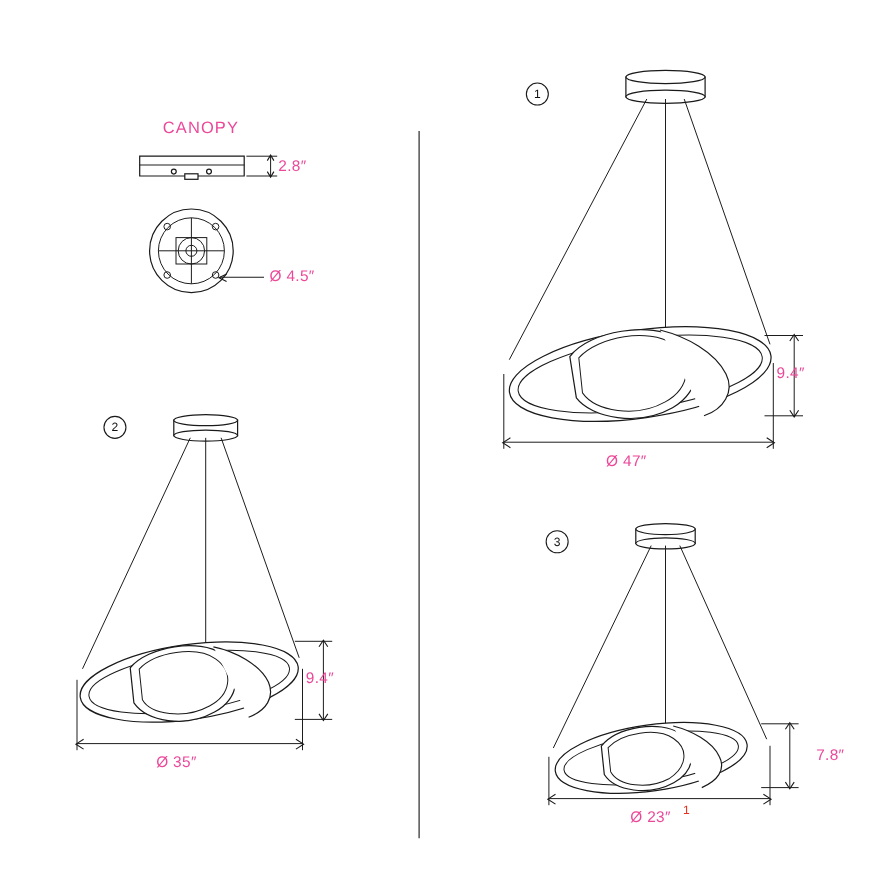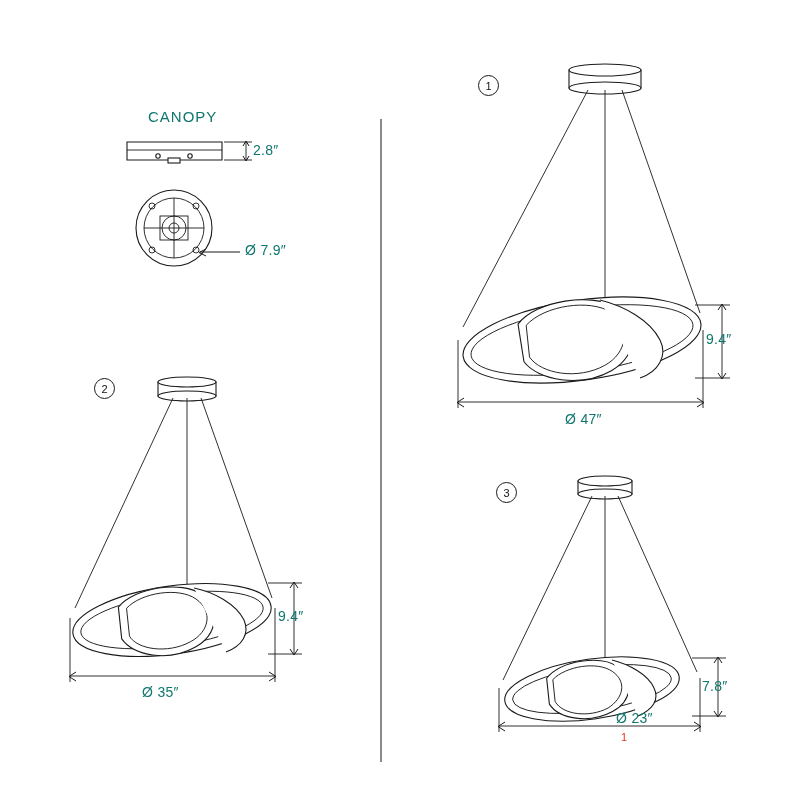--- a/index.html
+++ b/index.html
@@ -10,21 +10,21 @@
   #page {
     position: relative;
     width: 798px;
     height: 798px;
     background: #ffffff;
     font-family: "Liberation Sans", sans-serif;
     overflow: hidden;
   }
   .label {
     position: absolute;
-    color: #0f766e;
+    color: #ec4899;
     font-size: 14px;
     letter-spacing: 0.3px;
     white-space: nowrap;
   }
   .label.big {
     font-size: 15px;
     letter-spacing: 1px;
   }
   .label.red {
     color: #e8311c;
@@ -174,28 +174,28 @@
       <line class="ln-thin" x1="692" y1="658" x2="726" y2="658"></line>
       <line class="ln-thin" x1="692" y1="716" x2="726" y2="716"></line>
       <line class="ln-thin" x1="718" y1="658" x2="718" y2="716"></line>
       <path class="ln" d="M714 663 L718 657 L722 663"></path>
       <path class="ln" d="M714 711 L718 717 L722 711"></path>
     </g>
   </svg>
 
   <div class="label big" style="left:148px; top:108px;">CANOPY</div>
   <div class="label" style="left:253px; top:142px;">2.8″</div>
-  <div class="label" style="left:245px; top:242px;">Ø 7.9″</div>
+  <div class="label" style="left:245px; top:242px;">Ø 4.5″</div>
 
   <div class="callout-num" style="left:478px; top:75px;">1</div>
-  <div class="label" style="left:565px; top:411px;">Ø 47″</div>
+  <div class="label" style="left:551px; top:411px;">Ø 47″</div>
   <div class="label" style="left:706px; top:331px;">9.4″</div>
 
   <div class="callout-num" style="left:94px; top:378px;">2</div>
   <div class="label" style="left:142px; top:684px;text-align:center;">Ø 35″</div>
   <div class="label" style="left:278px; top:608px;">9.4″</div>
 
   <div class="callout-num" style="left:496px; top:482px;">3</div>
-  <div class="label" style="left:573px; top:710px;margin-left:43px;">Ø 23″</div>
+  <div class="label" style="left:573px; top:734px;">Ø 23″</div>
   <div class="label red" style="left:621px; top:731px;">1</div>
-  <div class="label" style="left:702px; top:678px;text-align:right;">7.8″</div>
+  <div class="label" style="left:742px; top:678px;text-align:right;">7.8″</div>
 
 </div>
 
 </body></html>

